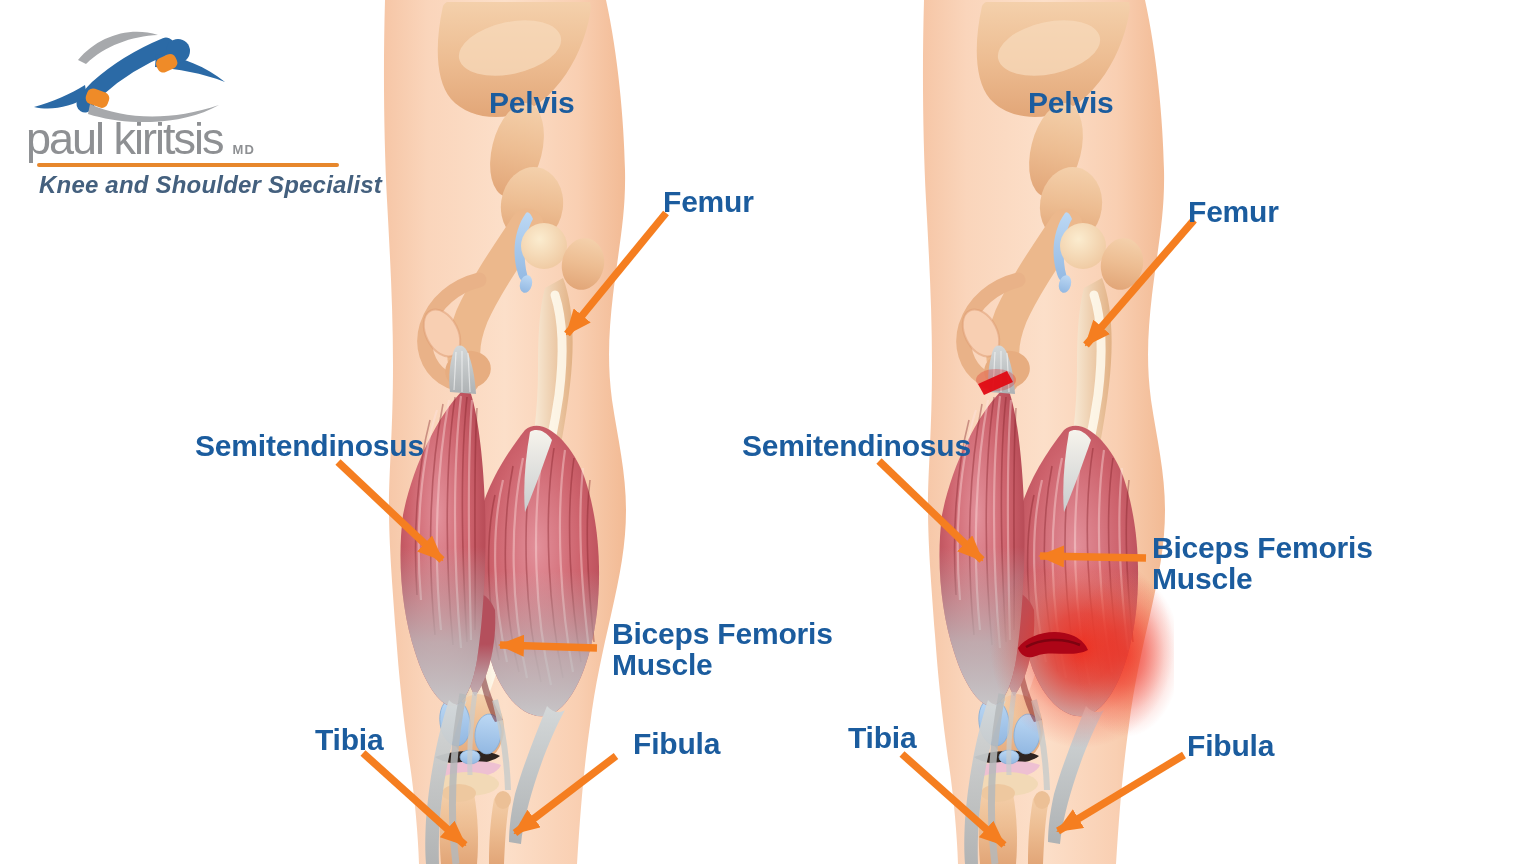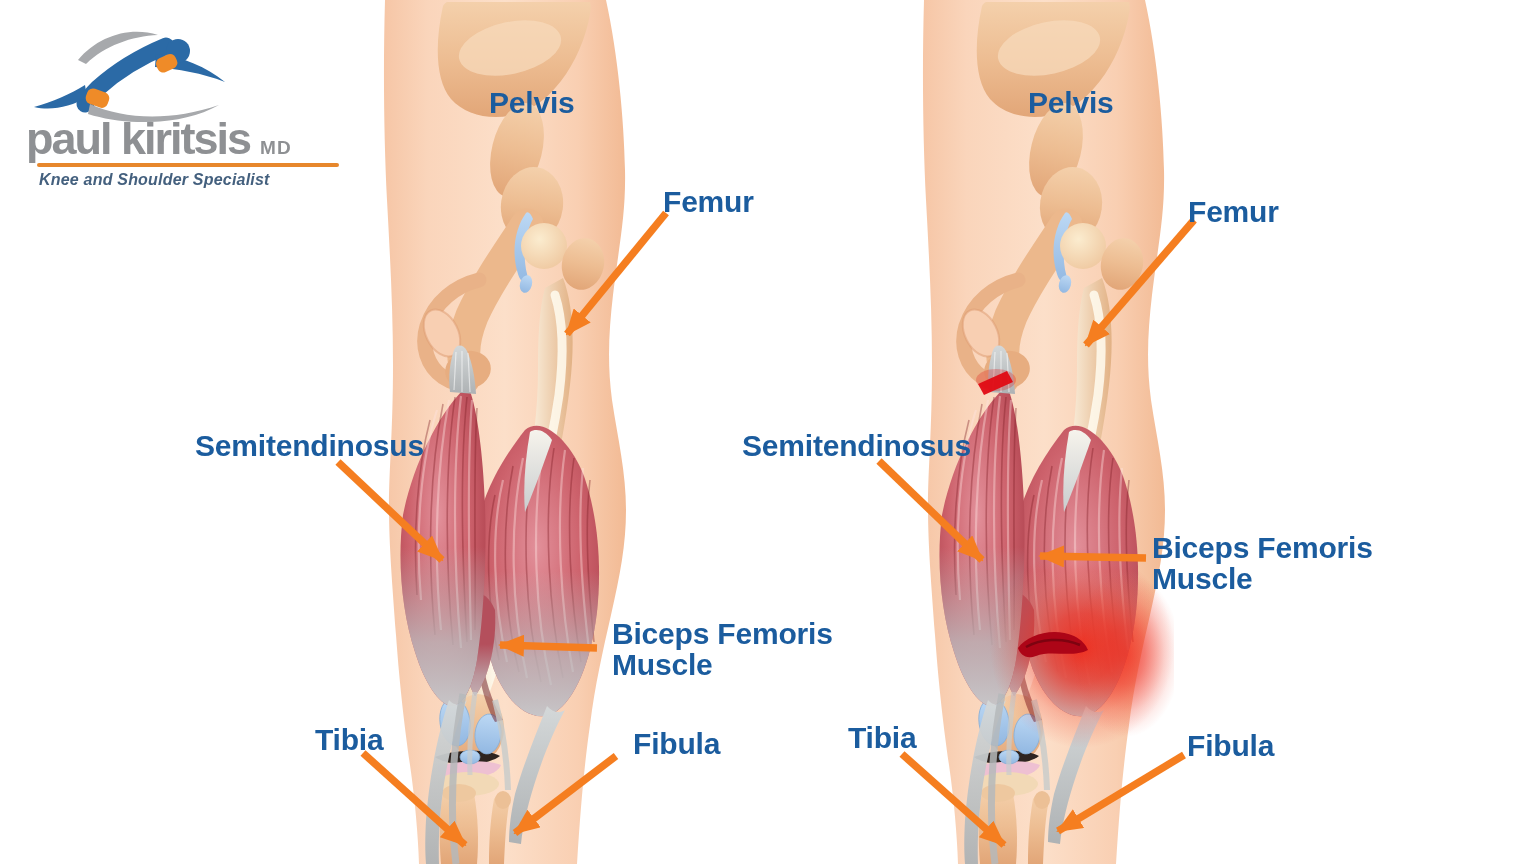--- a/index.html
+++ b/index.html
@@ -7,24 +7,24 @@
     width:1536px;height:864px;position:relative;overflow:hidden;
     background:var(--c-background,#ffffff);
     font-family:"Liberation Sans", sans-serif;
   }
   .stage{position:absolute;inset:0;}
 
   
   .brand{position:absolute;left:0;top:0;width:360px;height:210px;}
   .brand .runner{position:absolute;left:30px;top:26px;width:205px;height:96px;}
   .brand .name-row{position:absolute;left:26px;top:113px;display:flex;align-items:baseline;white-space:nowrap;}
-  .brand .name{font-size:45px;letter-spacing:-2px;color:var(--c-logo-gray,#8e9093);font-weight:700;}
-  .brand .cred{font-size:19px;font-weight:bold;letter-spacing:1px;color:var(--c-logo-gray,#8e9093);margin-left:10px;}
+  .brand .name{font-size:45px;letter-spacing:-2px;color:var(--c-logo-gray,#8e9093);font-weight:400;}
+  .brand .cred{font-size:13px;font-weight:bold;letter-spacing:1px;color:var(--c-logo-gray,#8e9093);margin-left:10px;}
   .brand .rule{position:absolute;left:37px;top:163px;width:302px;height:4px;background:var(--c-logo-orange,#e7872c);border-radius:2px;}
-  .brand .tagline{position:absolute;left:39px;top:171px;font-size:16px;font-style:italic;font-weight:600;
+  .brand .tagline{position:absolute;left:39px;top:171px;font-size:24px;font-style:italic;font-weight:600;
     color:var(--c-tagline-color,#44607e);letter-spacing:.2px;white-space:nowrap;}
 
   
   .panel{position:absolute;top:0;width:260px;height:864px;}
   .panel svg{display:block;width:260px;height:864px;}
   .panel-left{left:375px;}
   .panel-right{left:914px;}
 
   
   .arrows{position:absolute;left:0;top:0;width:1536px;height:864px;pointer-events:none;}

